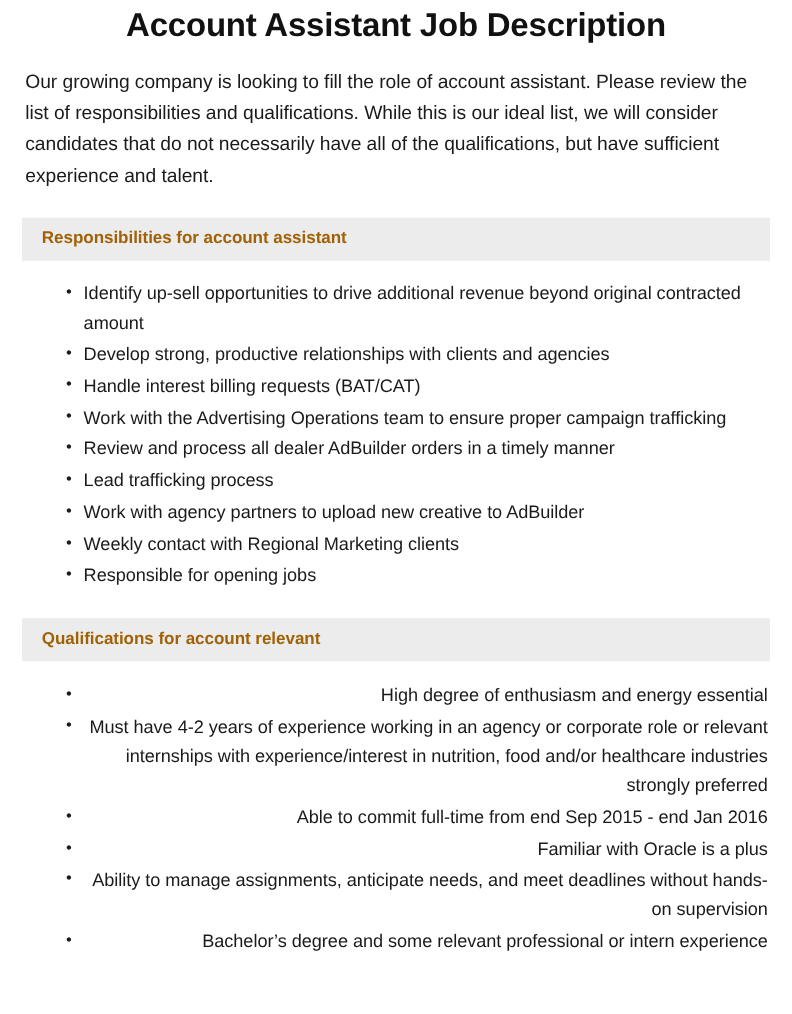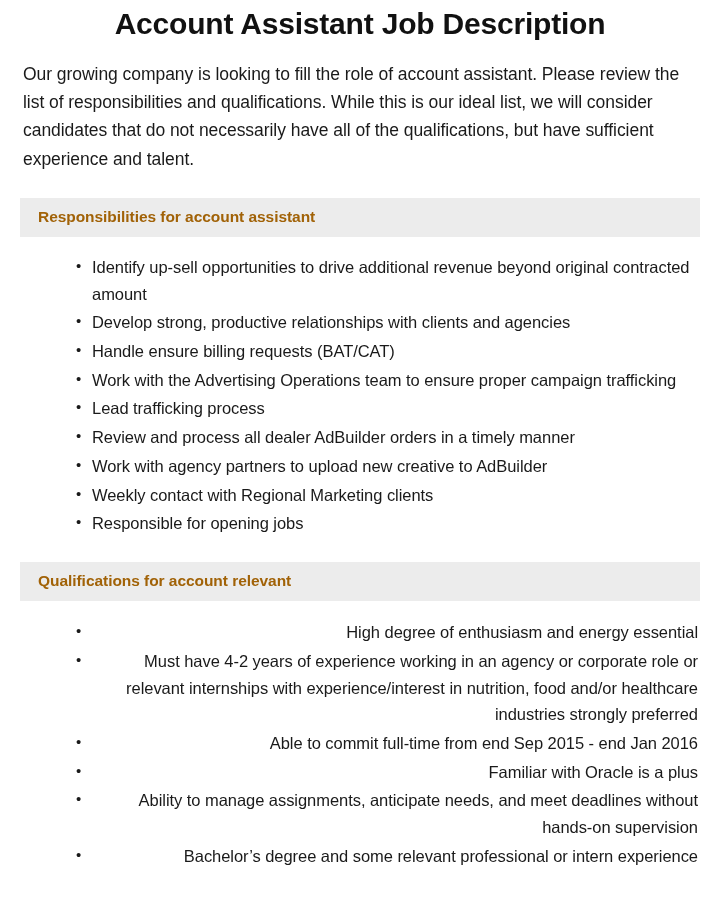--- a/index.html
+++ b/index.html
@@ -43,21 +43,21 @@
     margin: 25px 20px 0 20px;
     background: #ececec;
     padding: 10px 0 11px 18px;
     font-size: 15.5px;
     font-weight: bold;
     color: #a16207;
     letter-spacing: -0.05px;
   }
   .bullet-list {
     list-style: none;
-    margin: 17px 0 0 16px;
+    margin: 17px 0 0 0;
     padding: 0 22px 0 60px;
   }
   .bullet-list li {
     position: relative;
     font-size: 16.5px;
     line-height: 1.62;
     margin: 0 0 2px 0;
     padding-left: 16px;
     color: #1a1a1a;
     letter-spacing: -0.05px;
@@ -83,24 +83,24 @@
 
   <h1 class="doc-title">Account Assistant Job Description</h1>
 
   <p class="intro">Our growing company is looking to fill the role of account assistant. Please review the list of responsibilities and qualifications. While this is our ideal list, we will consider candidates that do not necessarily have all of the qualifications, but have sufficient experience and talent.</p>
 
   <div class="section-header">Responsibilities for account assistant</div>
 
   <ul class="bullet-list">
     <li>Identify up-sell opportunities to drive additional revenue beyond original contracted amount</li>
     <li>Develop strong, productive relationships with clients and agencies</li>
-    <li>Handle ensure billing requests (BAT/CAT)</li>
+    <li>Handle interest billing requests (BAT/CAT)</li>
     <li>Work with the Advertising Operations team to ensure proper campaign trafficking</li>
+    <li>Review and process all dealer AdBuilder orders in a timely manner</li>
     <li>Lead trafficking process</li>
-    <li>Review and process all dealer AdBuilder orders in a timely manner</li>
     <li>Work with agency partners to upload new creative to AdBuilder</li>
     <li>Weekly contact with Regional Marketing clients</li>
     <li>Responsible for opening jobs</li>
   </ul>
 
   <div class="section-header">Qualifications for account relevant</div>
 
   <ul class="bullet-list qual-list">
     <li>High degree of enthusiasm and energy essential</li>
     <li>Must have 4-2 years of experience working in an agency or corporate role or relevant internships with experience/interest in nutrition, food and/or healthcare industries strongly preferred</li>

